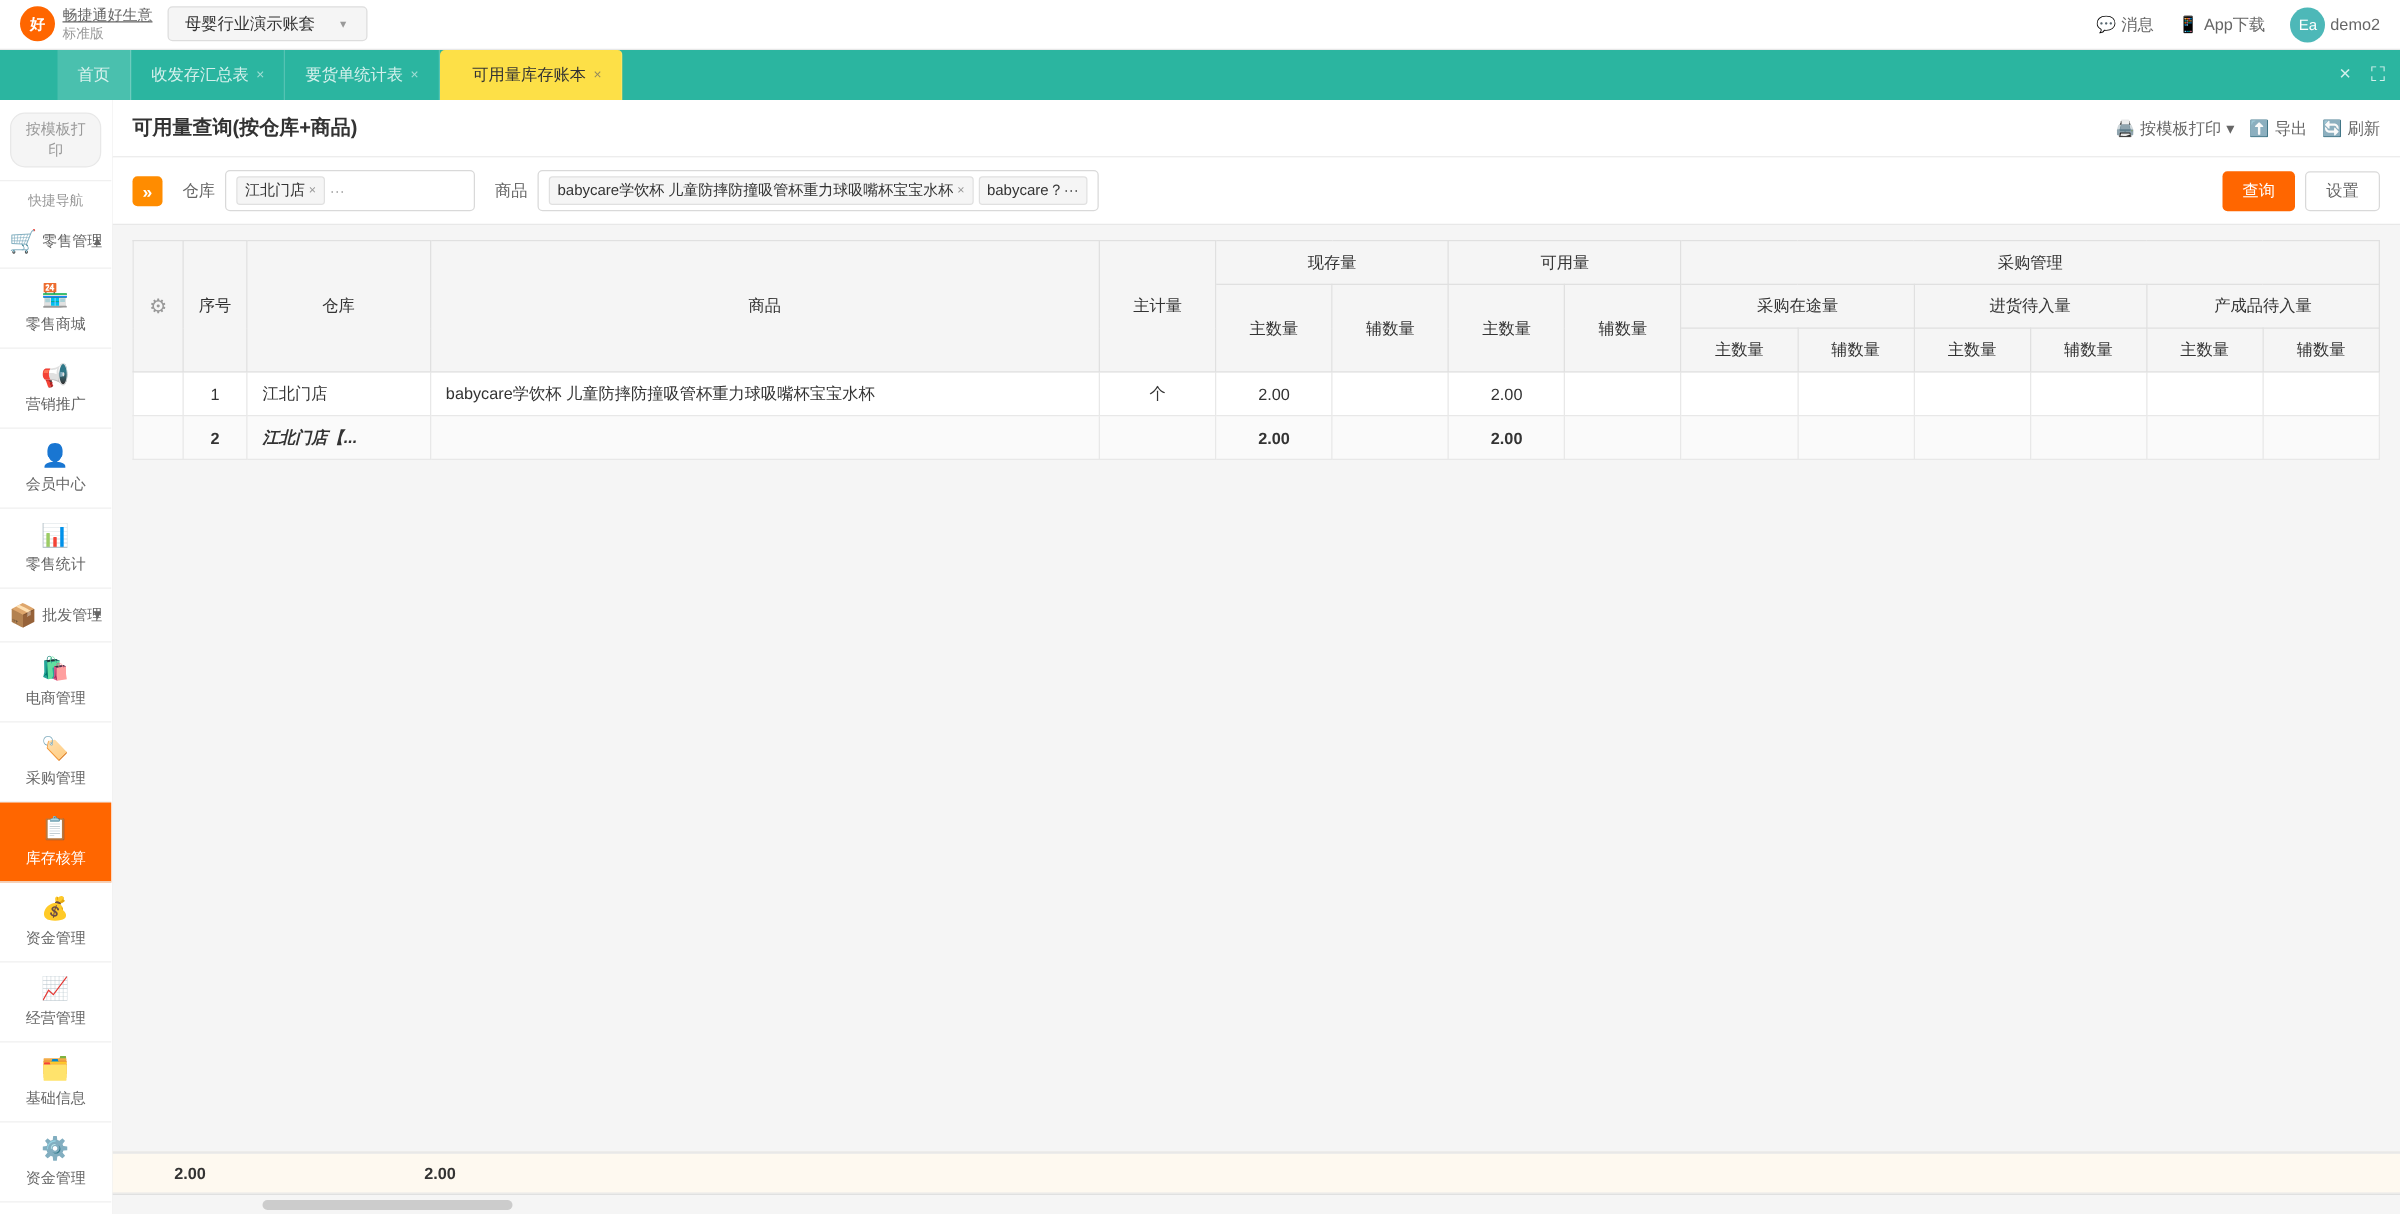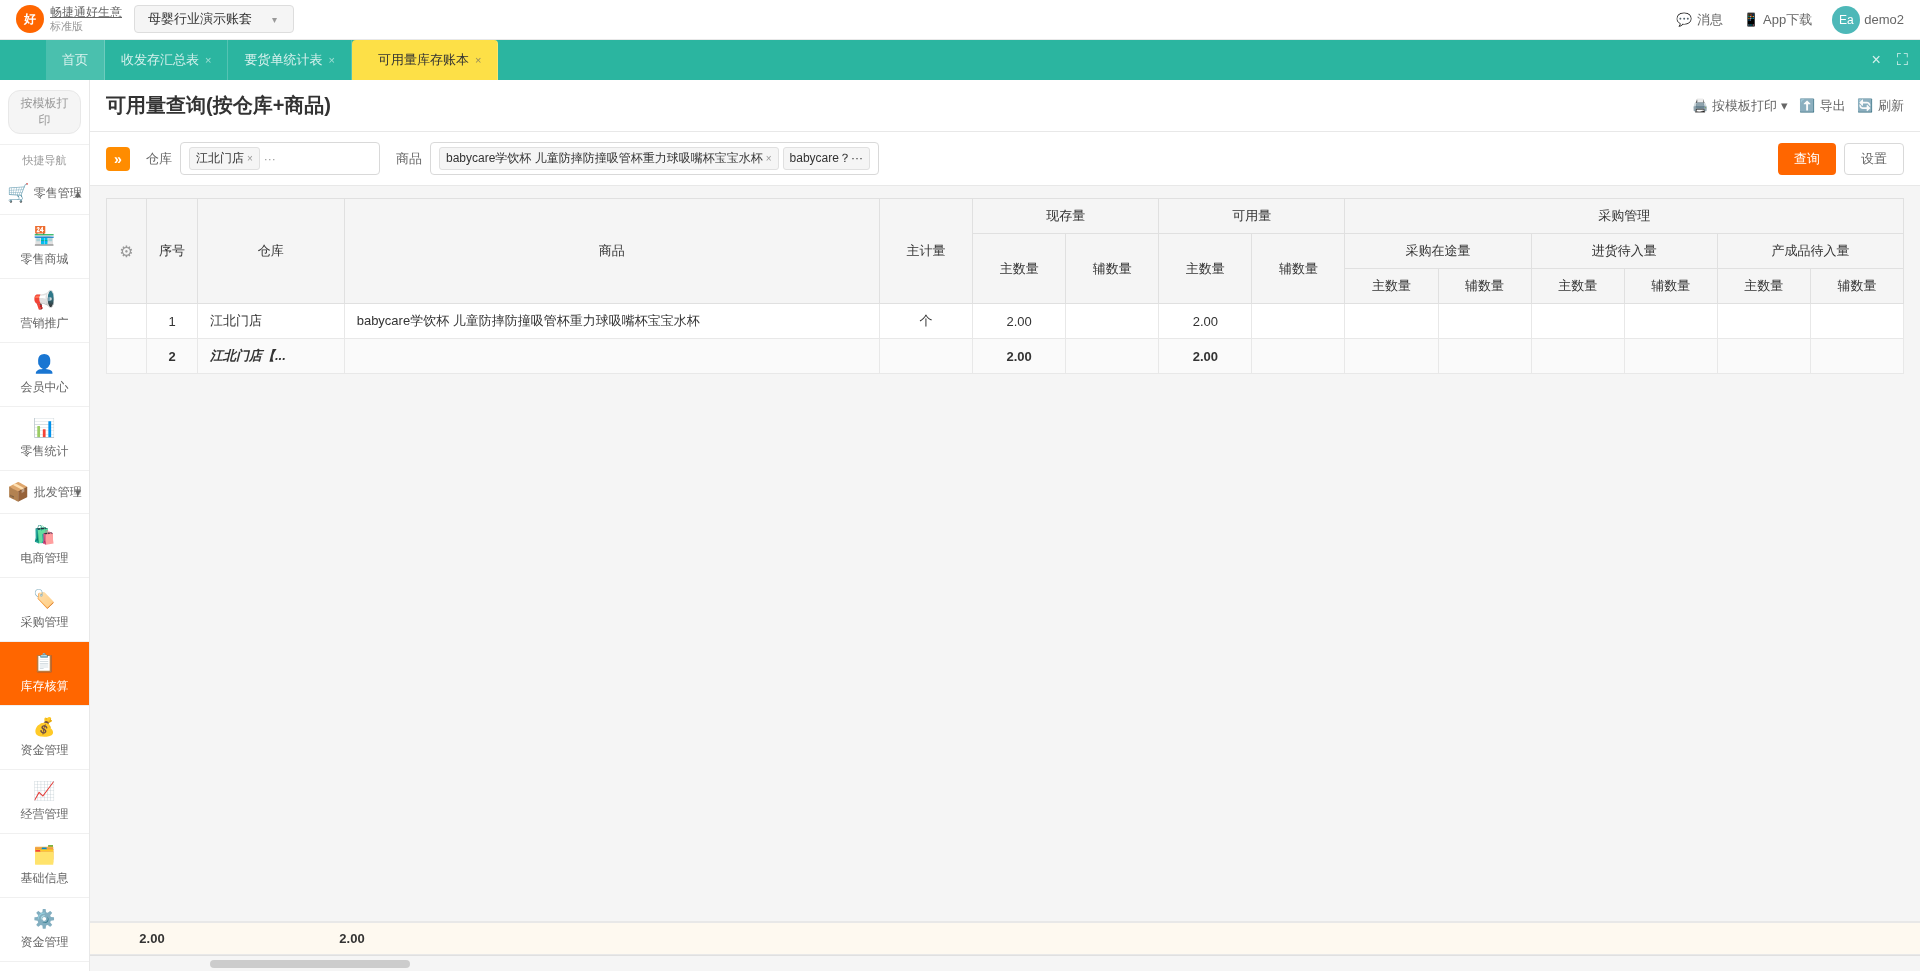--- a/index.html
+++ b/index.html
@@ -41,21 +41,21 @@
     .sidebar-item.active { background: #ff6600; color: #fff; }
     .sidebar-item.has-arrow { flex-direction: row; justify-content: center; position: relative; }
     .sidebar-item .s-icon { font-size: 18px; }
     .sidebar-item .s-arrow { font-size: 10px; position: absolute; right: 6px; }
 
     
     .page-content { flex: 1; display: flex; flex-direction: column; overflow: hidden; background: #f5f5f5; }
 
     
     .page-header { background: #fff; padding: 12px 16px 0; border-bottom: 1px solid #e8e8e8; flex-shrink: 0; display: flex; align-items: center; justify-content: space-between; }
-    .page-title { font-size: 20px; font-weight: bold; color: #333; padding-bottom: 12px; }
+    .page-title { font-size: 16px; font-weight: bold; color: #333; padding-bottom: 12px; }
     .page-header-actions { display: flex; align-items: center; gap: 12px; padding-bottom: 12px; }
     .btn-template { display: flex; align-items: center; gap: 4px; color: #666; cursor: pointer; font-size: 13px; }
     .btn-export { display: flex; align-items: center; gap: 4px; color: #666; cursor: pointer; font-size: 13px; }
     .btn-refresh { display: flex; align-items: center; gap: 4px; color: #666; cursor: pointer; font-size: 13px; }
 
     
     .filter-bar { background: #fff; padding: 10px 16px; border-bottom: 1px solid #e8e8e8; display: flex; align-items: center; gap: 16px; flex-shrink: 0; }
     .expand-btn { width: 24px; height: 24px; background: #ff8c00; border-radius: 4px; display: flex; align-items: center; justify-content: center; color: white; cursor: pointer; font-size: 14px; font-weight: bold; flex-shrink: 0; }
     .filter-group { display: flex; align-items: center; gap: 8px; }
     .filter-label { color: #666; font-size: 13px; flex-shrink: 0; }

